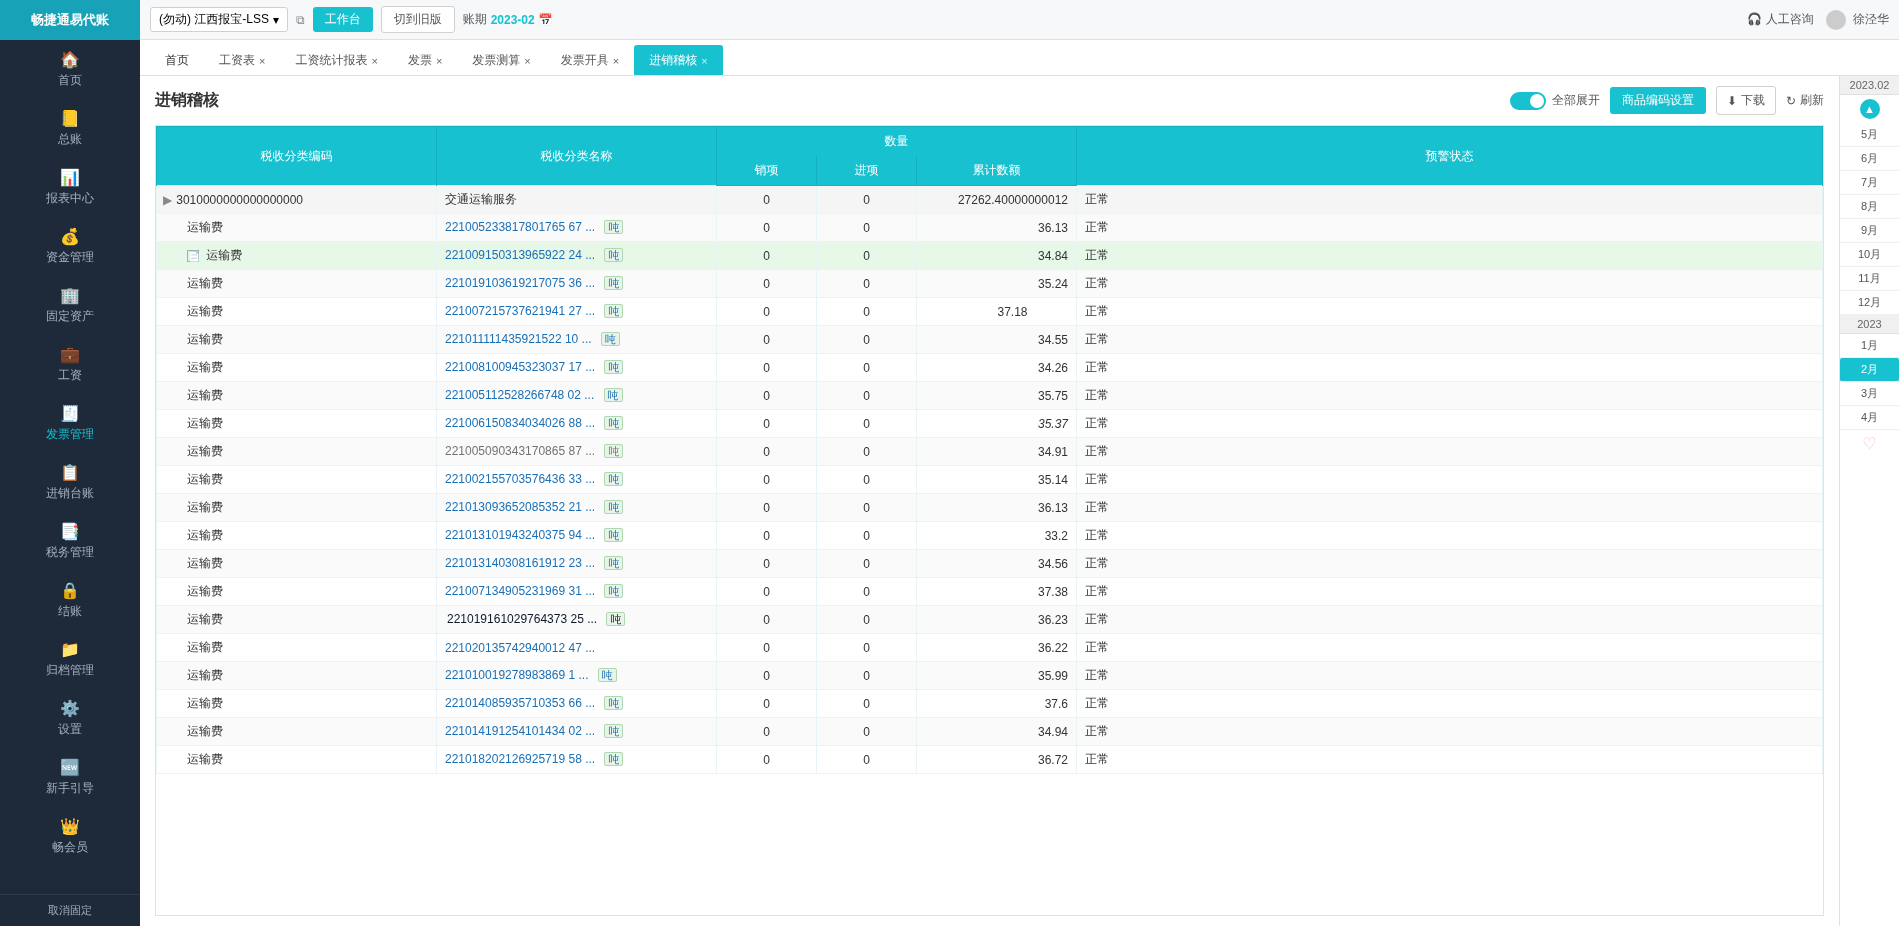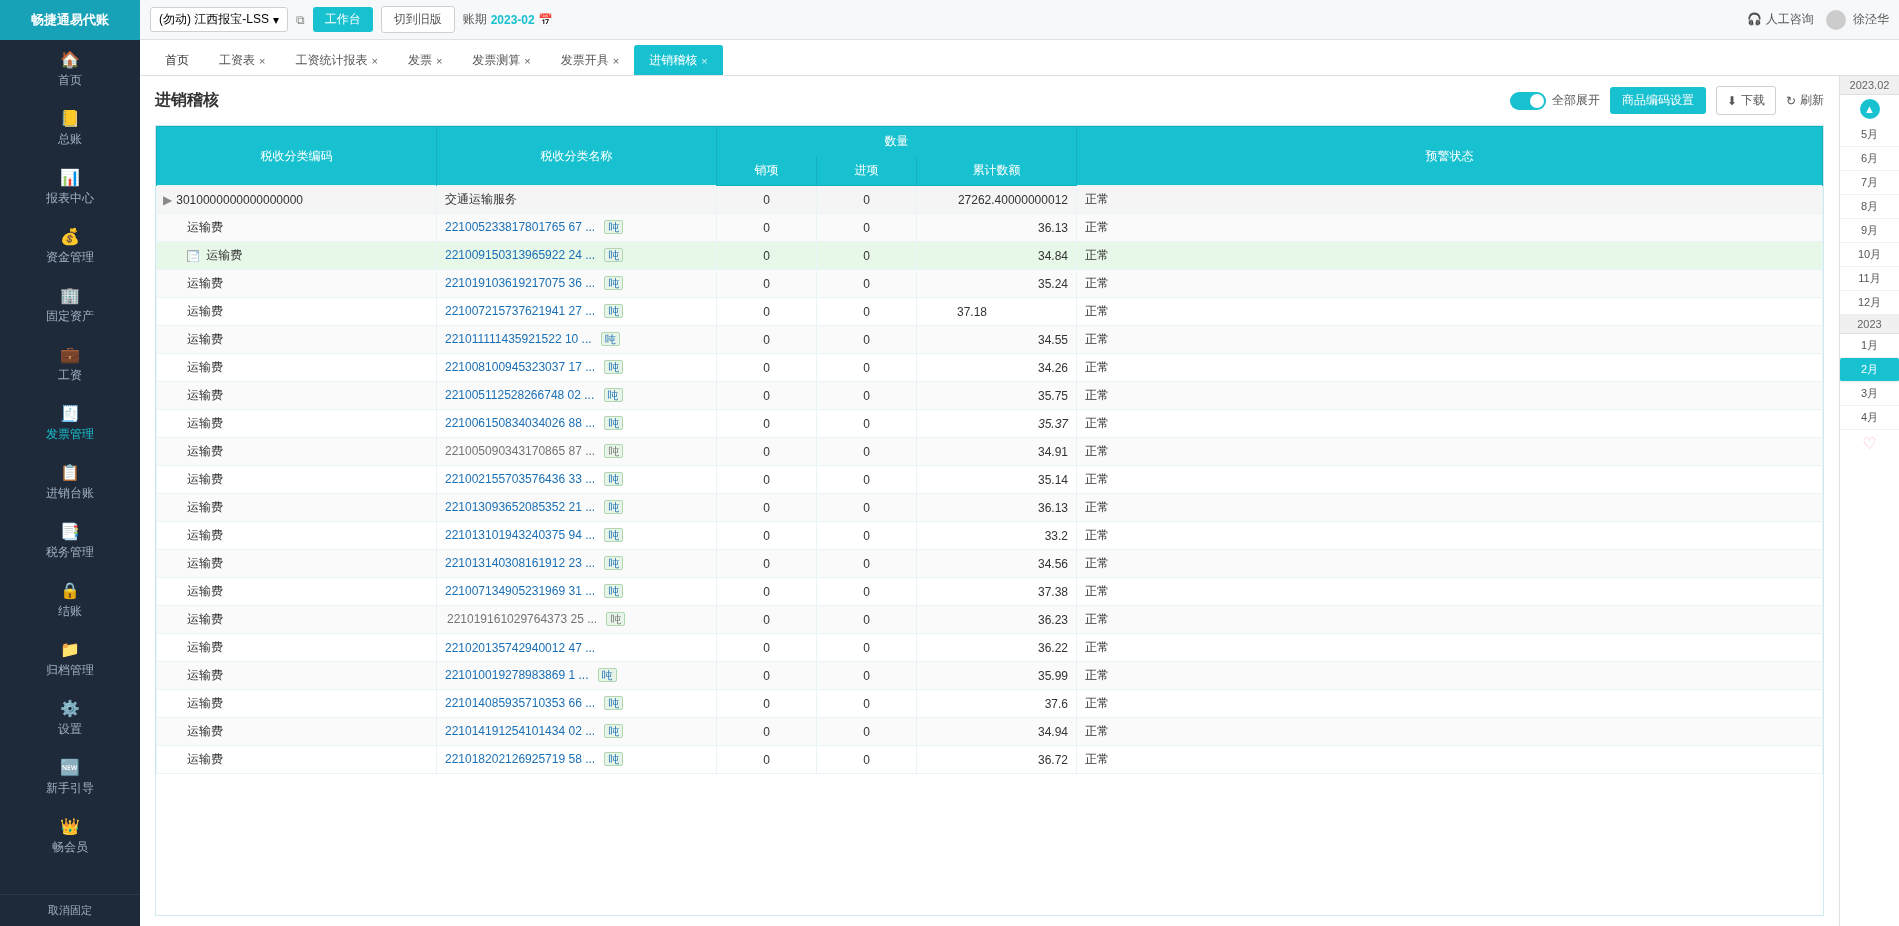--- a/index.html
+++ b/index.html
@@ -524,21 +524,21 @@
       <td style="padding-left:30px;">
         
         运输费
       </td>
       <td style="color:#1a6fb5;">
         221007215737621941 27 ...
         <span style="margin-left:6px;background:#e8f4e8;border:1px solid #b0d8b0;padding:0 3px;border-radius:2px;font-size:11px;">吨</span>
       </td>
       <td style="text-align:center;">0</td>
       <td style="text-align:center;">0</td>
-      <td style="text-align:left;padding-left:40px;">37.18</td>
+      <td style="text-align:center;padding-left:40px;">37.18</td>
       <td>正常</td>
     </tr>
               <tr>
       <td style="padding-left:30px;">
         
         运输费
       </td>
       <td style="color:#1a6fb5;">
         221011111435921522 10 ...
         <span style="margin-left:6px;background:#e8f4e8;border:1px solid #b0d8b0;padding:0 3px;border-radius:2px;font-size:11px;">吨</span>
@@ -672,21 +672,21 @@
       <td style="text-align:center;">0</td>
       <td style="text-align:center;">0</td>
       <td style="text-align:right;">37.38</td>
       <td>正常</td>
     </tr>
               <tr>
       <td style="padding-left:30px;">
         
         运输费
       </td>
-      <td style="color:#737373;padding-left:10px;">
+      <td style="color:#0f172a;padding-left:10px;">
         221019161029764373 25 ...
         <span style="margin-left:6px;background:#e8f4e8;border:1px solid #b0d8b0;padding:0 3px;border-radius:2px;font-size:11px;">吨</span>
       </td>
       <td style="text-align:center;">0</td>
       <td style="text-align:center;">0</td>
       <td style="text-align:right;">36.23</td>
       <td>正常</td>
     </tr>
               <tr>
       <td style="padding-left:30px;">

